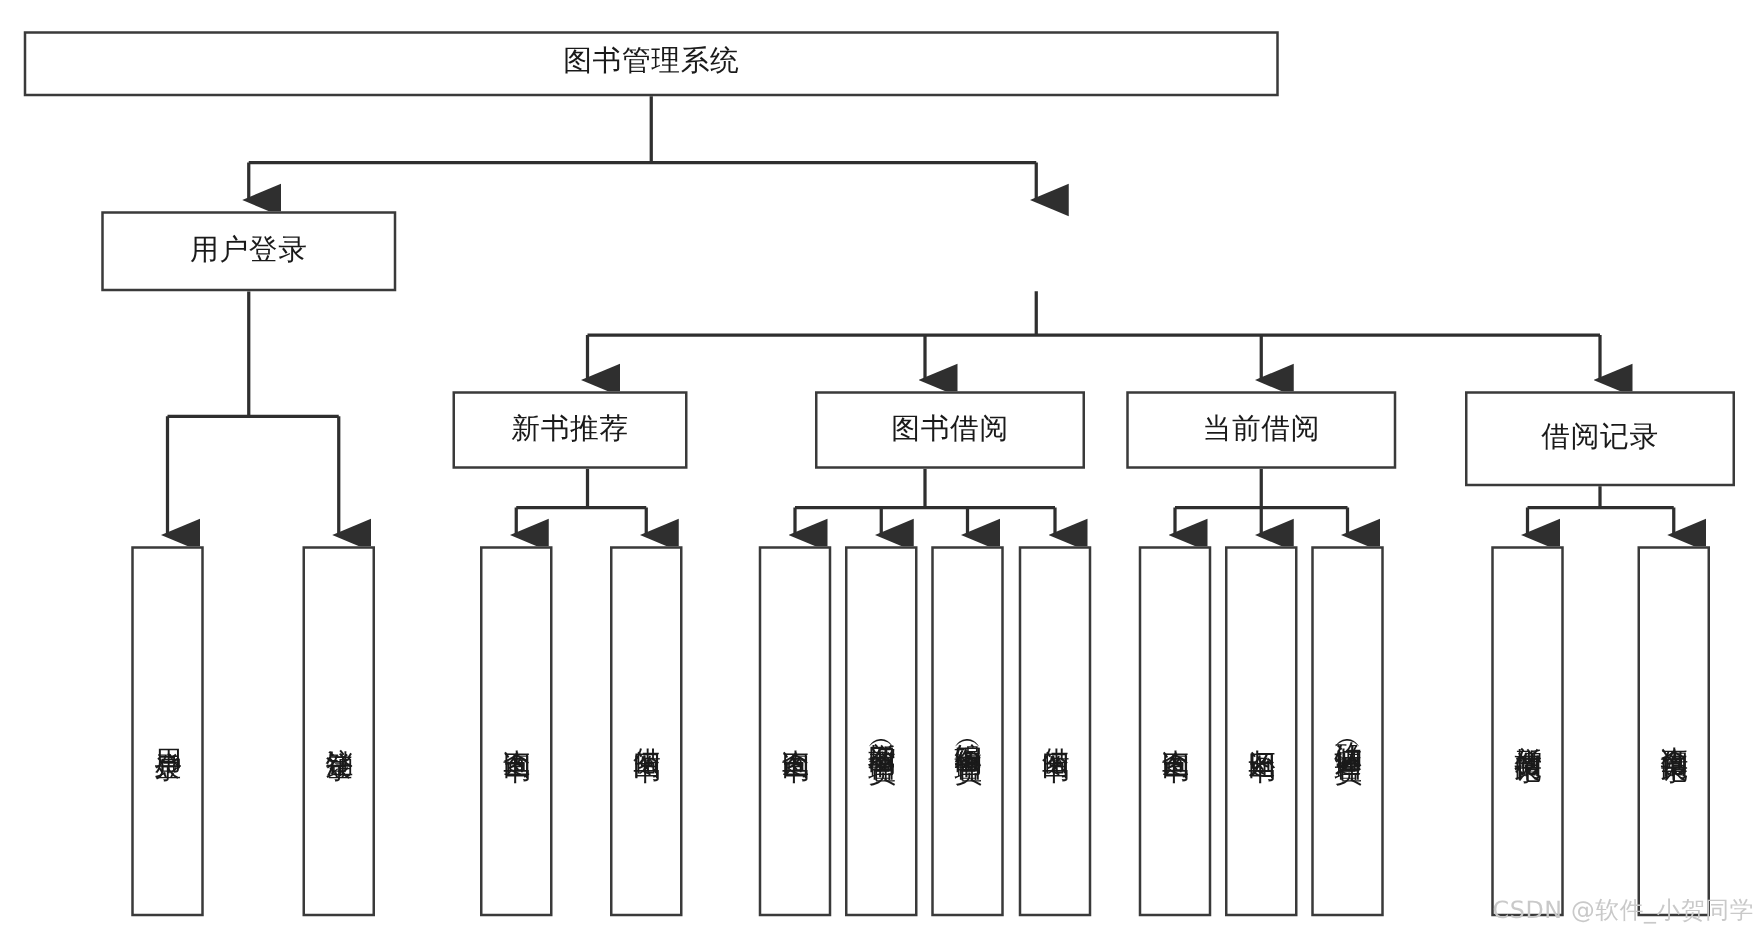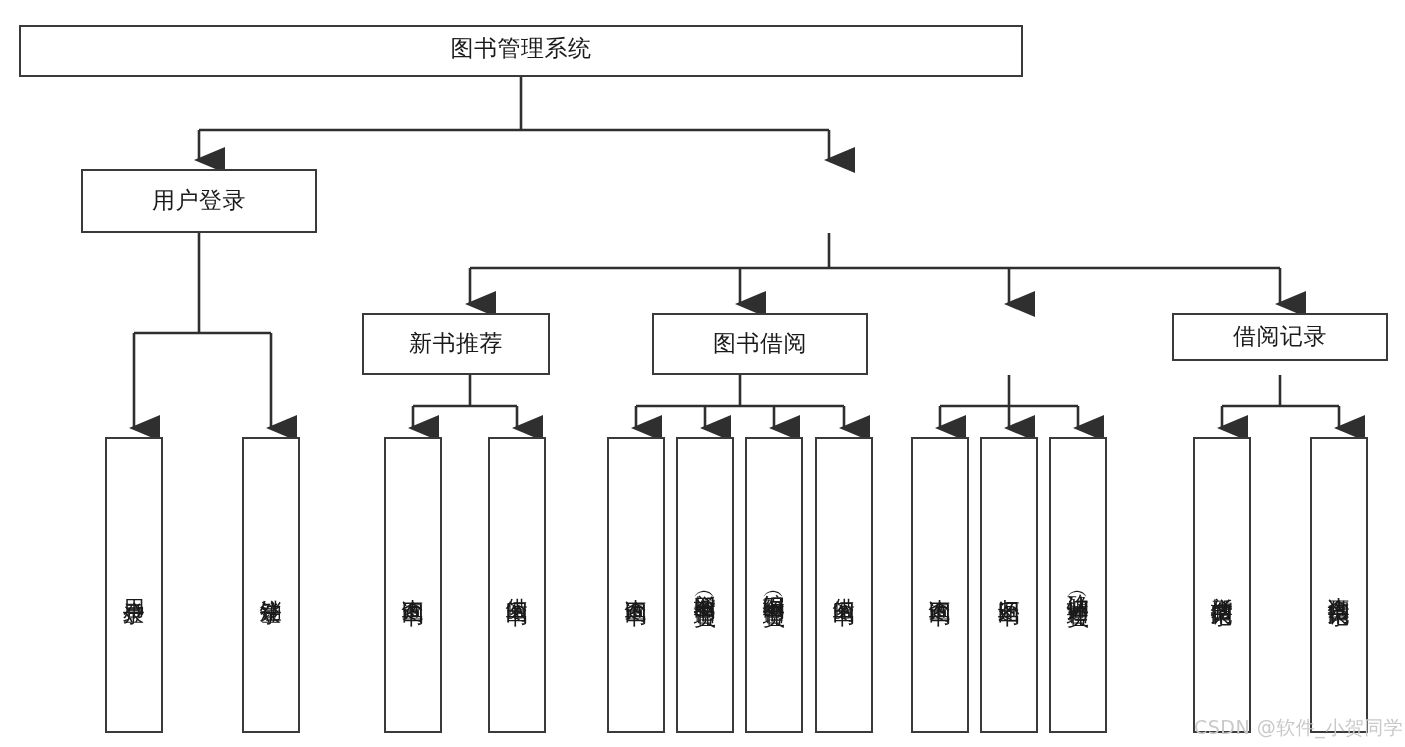--- a/index.html
+++ b/index.html
@@ -123,22 +123,23 @@
 
   <div class="node horiz" style="left:19px; top:25px; width:1004px; height:52px;font-family:Liberation Mono, monospace;">图书管理系统</div>
 
   <div class="node horiz" style="left:81px; top:169px; width:236px; height:64px;">用户登录</div>
 
 
   <div class="node horiz" style="left:362px; top:313px; width:188px; height:62px;">新书推荐</div>
 
   <div class="node horiz" style="left:632px; top:313px; width:216px; height:62px;margin-left:20px;">图书借阅</div>
 
+  <div class="node horiz" style="left:901px; top:313px; width:216px; height:62px;">当前借阅</div>
 
-  <div class="node horiz" style="left:1172px; top:313px; width:216px; height:48px;">借阅记录</div>
+  <div class="node horiz" style="left:1172px; top:313px; width:216px; height:76px;">借阅记录</div>
 
   <div class="node vert" style="left:105px; top:437px; width:58px; height:296px;">
     <span class="vtext">用户登录</span>
   </div>
 
   <div class="node vert" style="left:242px; top:437px; width:58px; height:296px;">
     <span class="vtext">注销登录</span>
   </div>
 
   <div class="node vert" style="left:384px; top:437px; width:58px; height:296px;">

